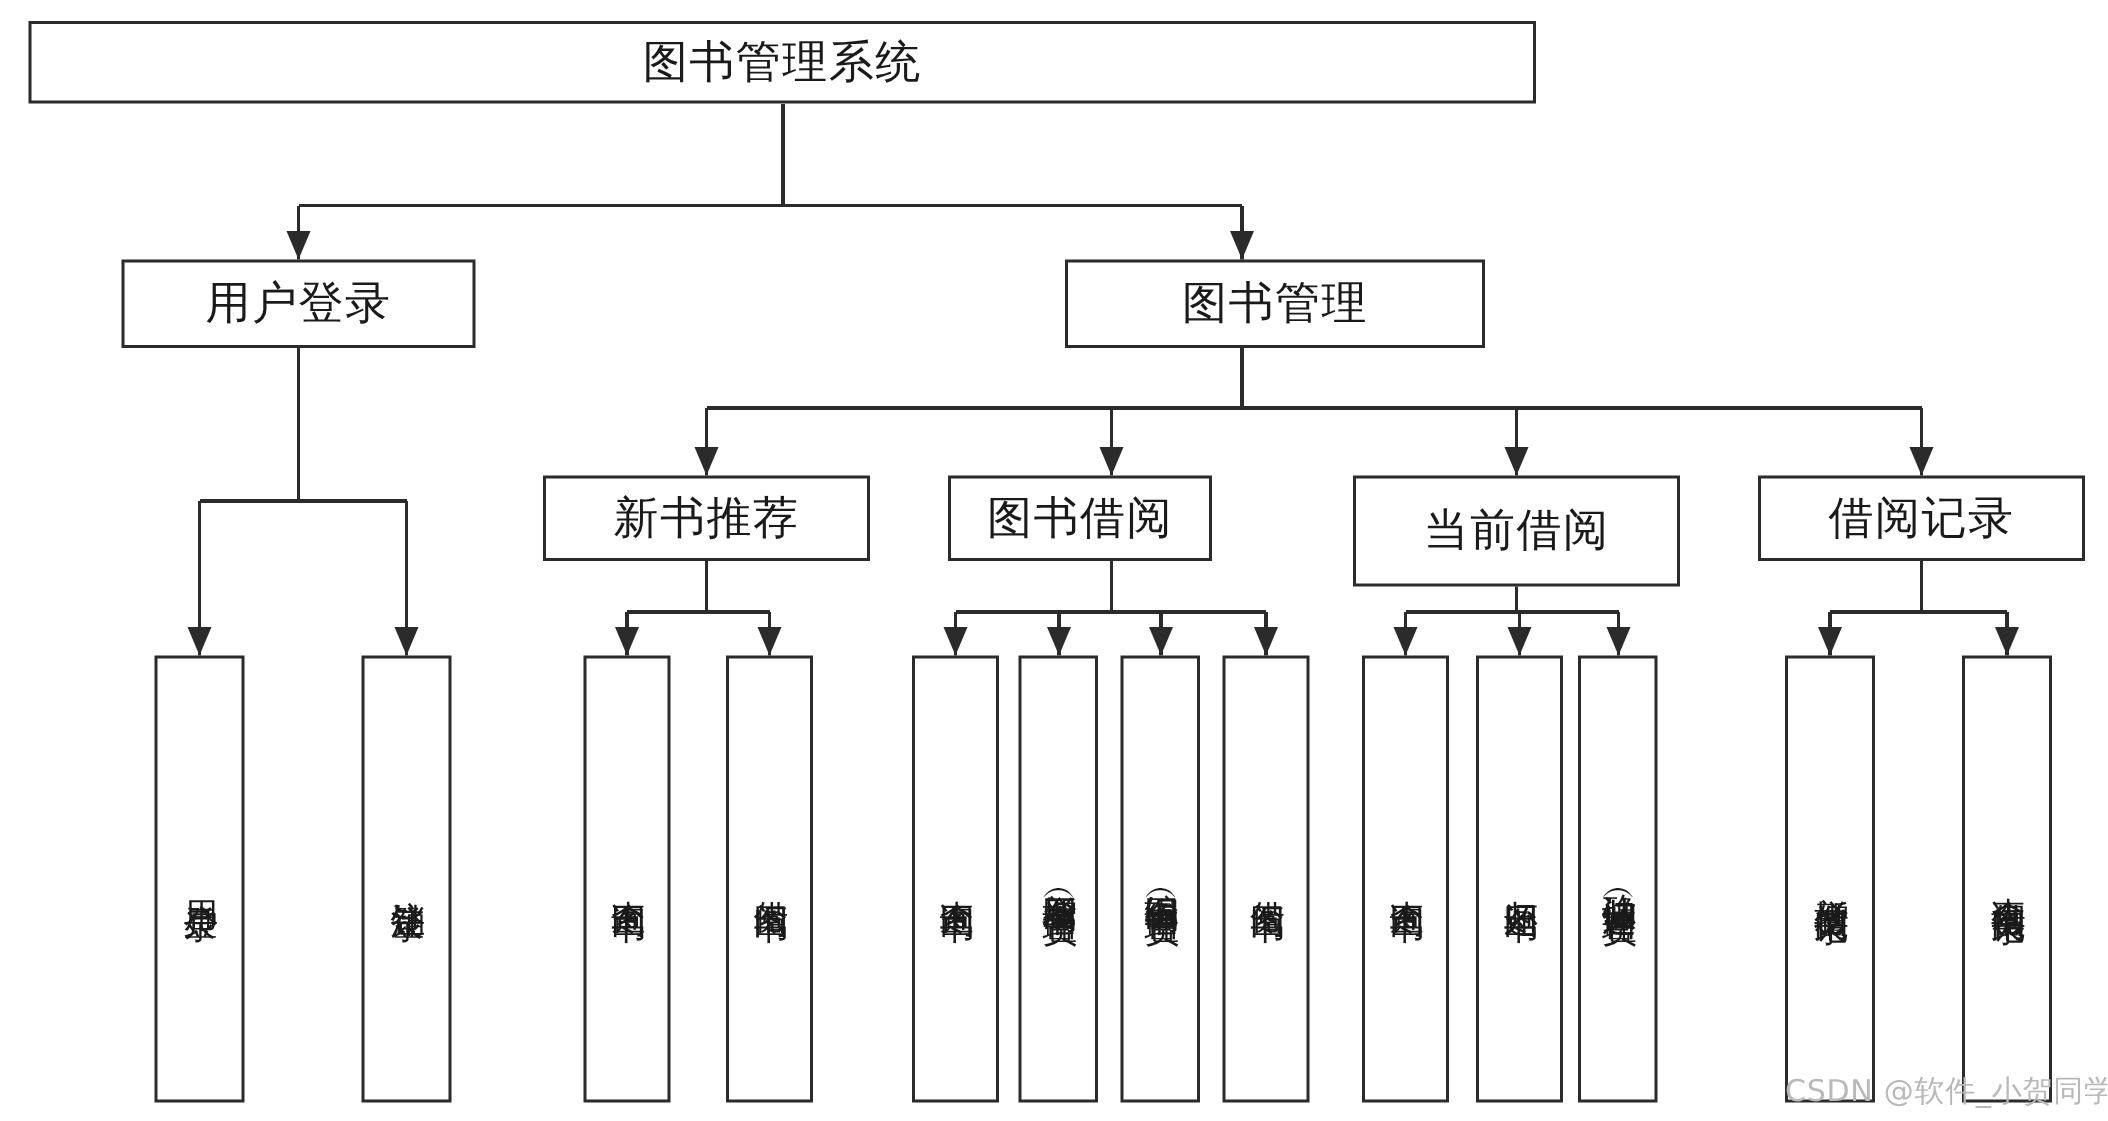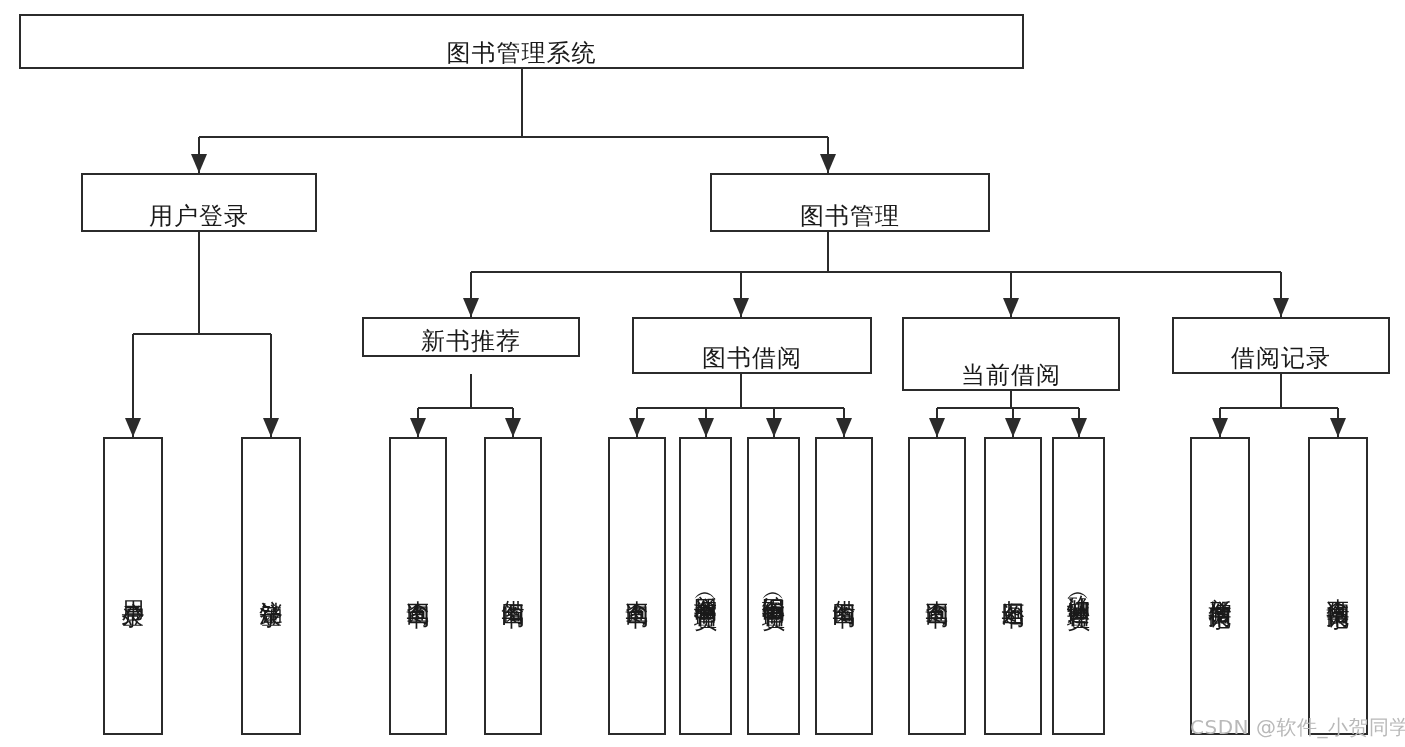--- a/index.html
+++ b/index.html
@@ -29,23 +29,22 @@
     box-sizing: border-box;
     border: 2.5px solid #2b2b2b;
     background: #ffffff;
     display: flex;
     align-items: center;
     justify-content: center;
     color: #1a1a1a;
     line-height: 1.18;
   }
   .node.horiz {
-    font-size: 24px;
+    font-size: 30px;
     letter-spacing: 1px;
-    align-items: flex-end;
   }
   .node.vert {
     writing-mode: vertical-rl;
     text-orientation: upright;
     font-size: 23px;
     letter-spacing: 2px;
     padding: 6px 0;
     text-align: center;
   }
   .node.vert .node-label {
@@ -123,24 +122,24 @@
   <div id="node-layer">
       <div class="node horiz" style="left: 19px; top: 14px; width: 1005px; height: 55px;">
         <span class="node-label">图书管理系统</span>
       </div>
       <div class="node horiz" style="left: 81px; top: 173px; width: 236px; height: 59px;">
         <span class="node-label">用户登录</span>
       </div>
       <div class="node horiz" style="left: 710px; top: 173px; width: 280px; height: 59px;">
         <span class="node-label">图书管理</span>
       </div>
-      <div class="node horiz" style="left: 362px; top: 317px; width: 218px; height: 40px;">
+      <div class="node horiz" style="left: 362px; top: 317px; width: 218px; height: 57px;">
         <span class="node-label">新书推荐</span>
       </div>
-      <div class="node horiz" style="left: 632px; top: 317px; width: 240px; height: 57px;">
+      <div class="node horiz" style="left: 632px; top: 317px; width: 176px; height: 57px;">
         <span class="node-label">图书借阅</span>
       </div>
       <div class="node horiz" style="left: 902px; top: 317px; width: 218px; height: 74px;">
         <span class="node-label">当前借阅</span>
       </div>
       <div class="node horiz" style="left: 1172px; top: 317px; width: 218px; height: 57px;">
         <span class="node-label">借阅记录</span>
       </div>
       <div class="node vert" style="left: 103px; top: 437px; width: 60px; height: 298px;">
         <span class="node-label">用户登录</span>

